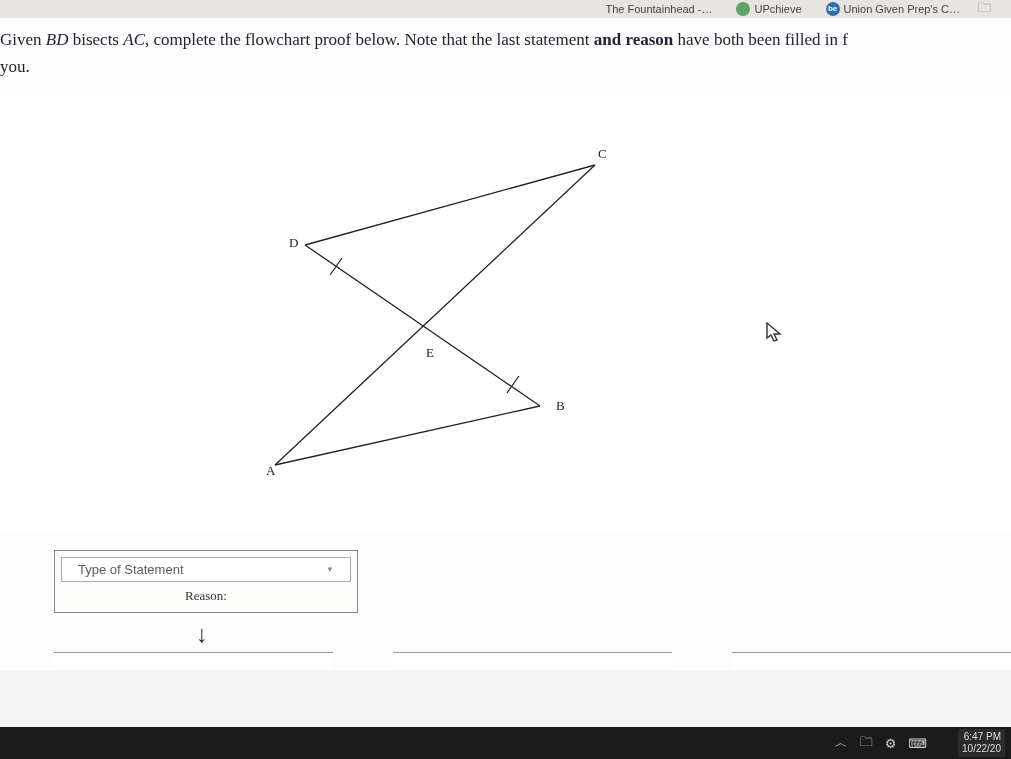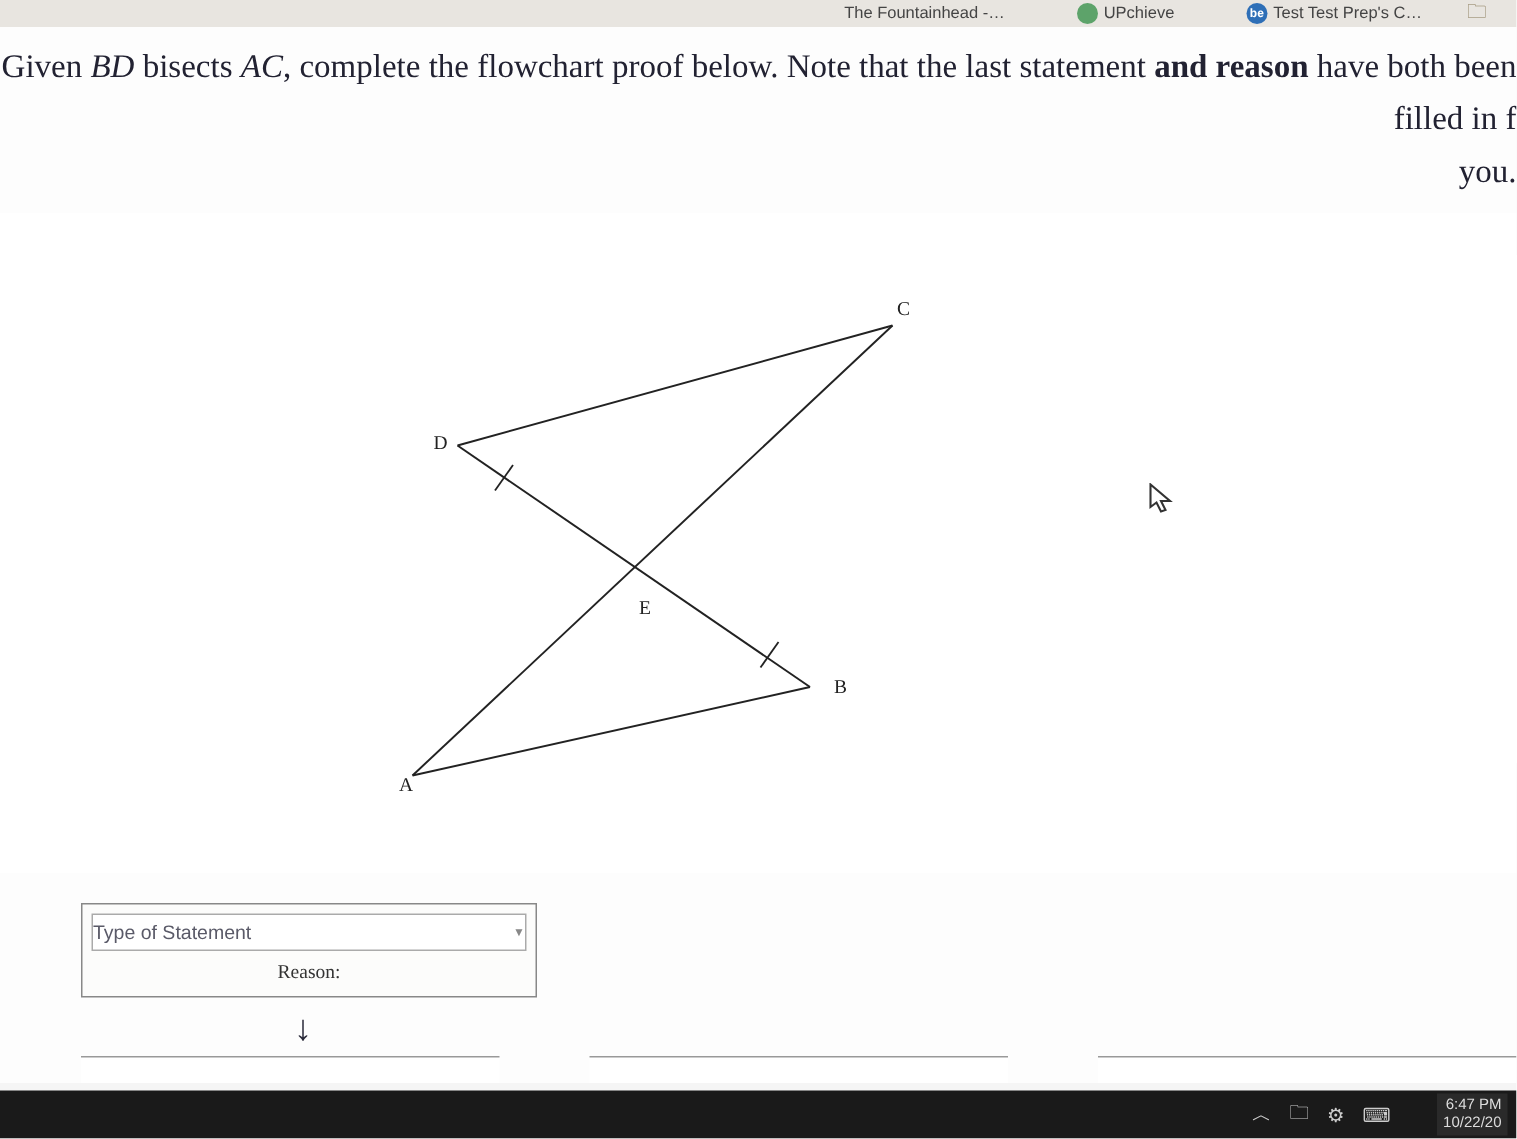--- a/index.html
+++ b/index.html
@@ -16,35 +16,34 @@
       height: 18px;
       background: #e8e5e0;
       display: flex;
       align-items: center;
       justify-content: flex-end;
       padding-right: 20px;
       font-size: 11px;
       color: #444;
       font-family: Arial, sans-serif;
     }
-    .bookmark-item { display: inline-flex; align-items: center; margin: 0 24px; }
+    .bookmark-item { display: inline-flex; align-items: center; margin: 0 12px; }
     .bookmark-icon { width: 14px; height: 14px; border-radius: 50%; margin-right: 4px; display: inline-block; }
     .bm1 { background: #5da36a; }
     .bm2 { background: #2e6fb7; color:#fff; font-size:8px; text-align:center; line-height:14px; font-weight:bold;}
     .folder-ico { color:#8a7b5a; margin-left:6px; font-size:13px;}
     .content {
       background: #fdfdfd;
       padding: 8px 0 0 0;
     }
     .question-text {
-      font-size: 22px;
+      font-size: 17px;
       line-height: 1.6;
       padding: 0 0 6px 0;
       color: #222232;
-      text-align: right;
     }
     .math { font-style: italic; font-family: "Times New Roman", serif; }
     .diagram-area {
       background: #ffffff;
       width: 100%;
       height: 440px;
       position: relative;
       margin-top: 4px;
     }
     .instruction {
@@ -55,21 +54,21 @@
     .proof-box {
       margin: 20px 0 0 54px;
       width: 304px;
       border: 1px solid #888;
       background: #fcfcfb;
       padding: 6px 6px 6px 6px;
     }
     .stmt-select {
       border: 1px solid #aaa;
       background: #fff;
-      padding: 4px 0;
+      padding: 4px 16px;
       font-size: 13px;
       font-family: Arial, sans-serif;
       color: #5a5a68;
       display: flex;
       justify-content: space-between;
       align-items: center;
       cursor: pointer;
     }
     .caret { font-size: 8px; color:#888; }
     .reason-label {
@@ -119,21 +118,21 @@
 <div class="top-bar">
   <span class="bookmark-item">
     <span>The Fountainhead -…</span>
   </span>
   <span class="bookmark-item">
     <span class="bookmark-icon bm1"></span>
     <span>UPchieve</span>
   </span>
   <span class="bookmark-item">
     <span class="bookmark-icon bm2">be</span>
-    <span>Test Test Prep's C…</span>
+    <span>Union Given Prep's C…</span>
   </span>
   <span class="folder-ico">🗀</span>
 </div>
 
 <div class="content">
   <p class="question-text">
     <span>Given </span><span class="math">BD</span><span> bisects </span><span class="math">AC</span><span>, complete the flowchart proof below. Note that the last statement </span><b>and reason</b><span> have both been filled in f</span><br>
     <span>you.</span>
   </p>
 

